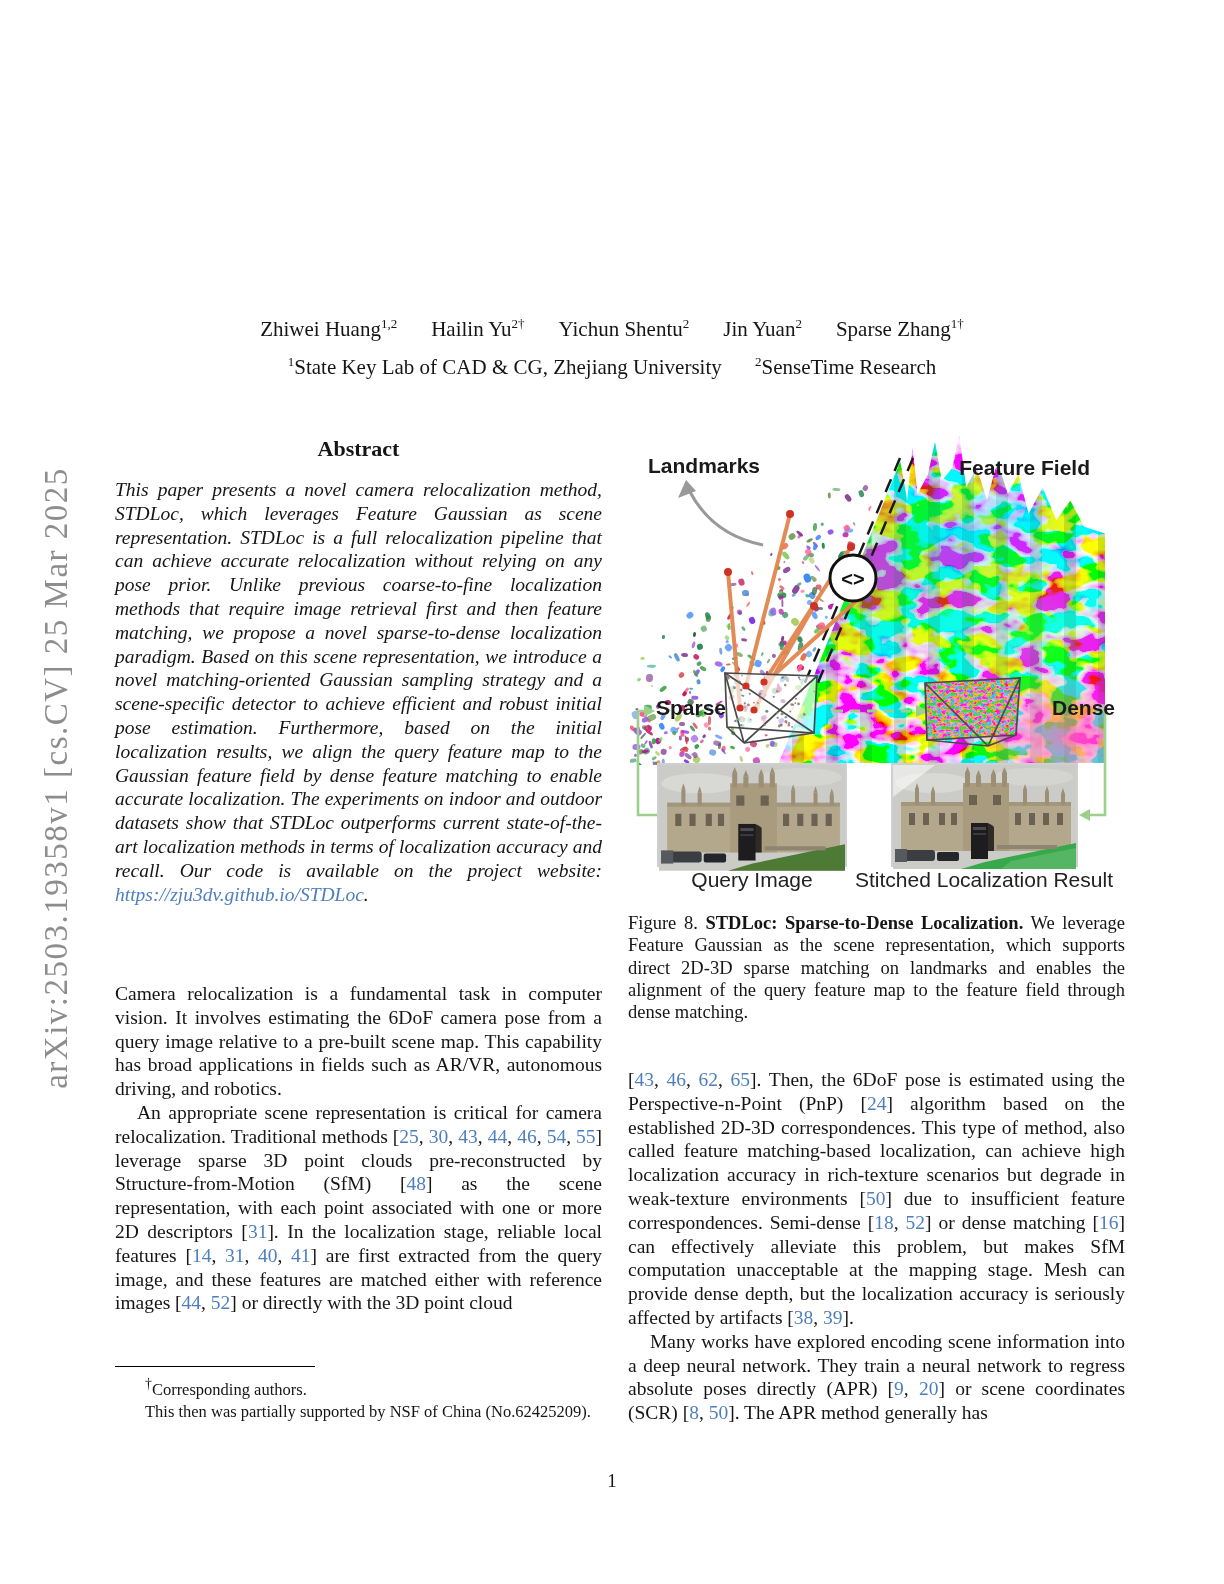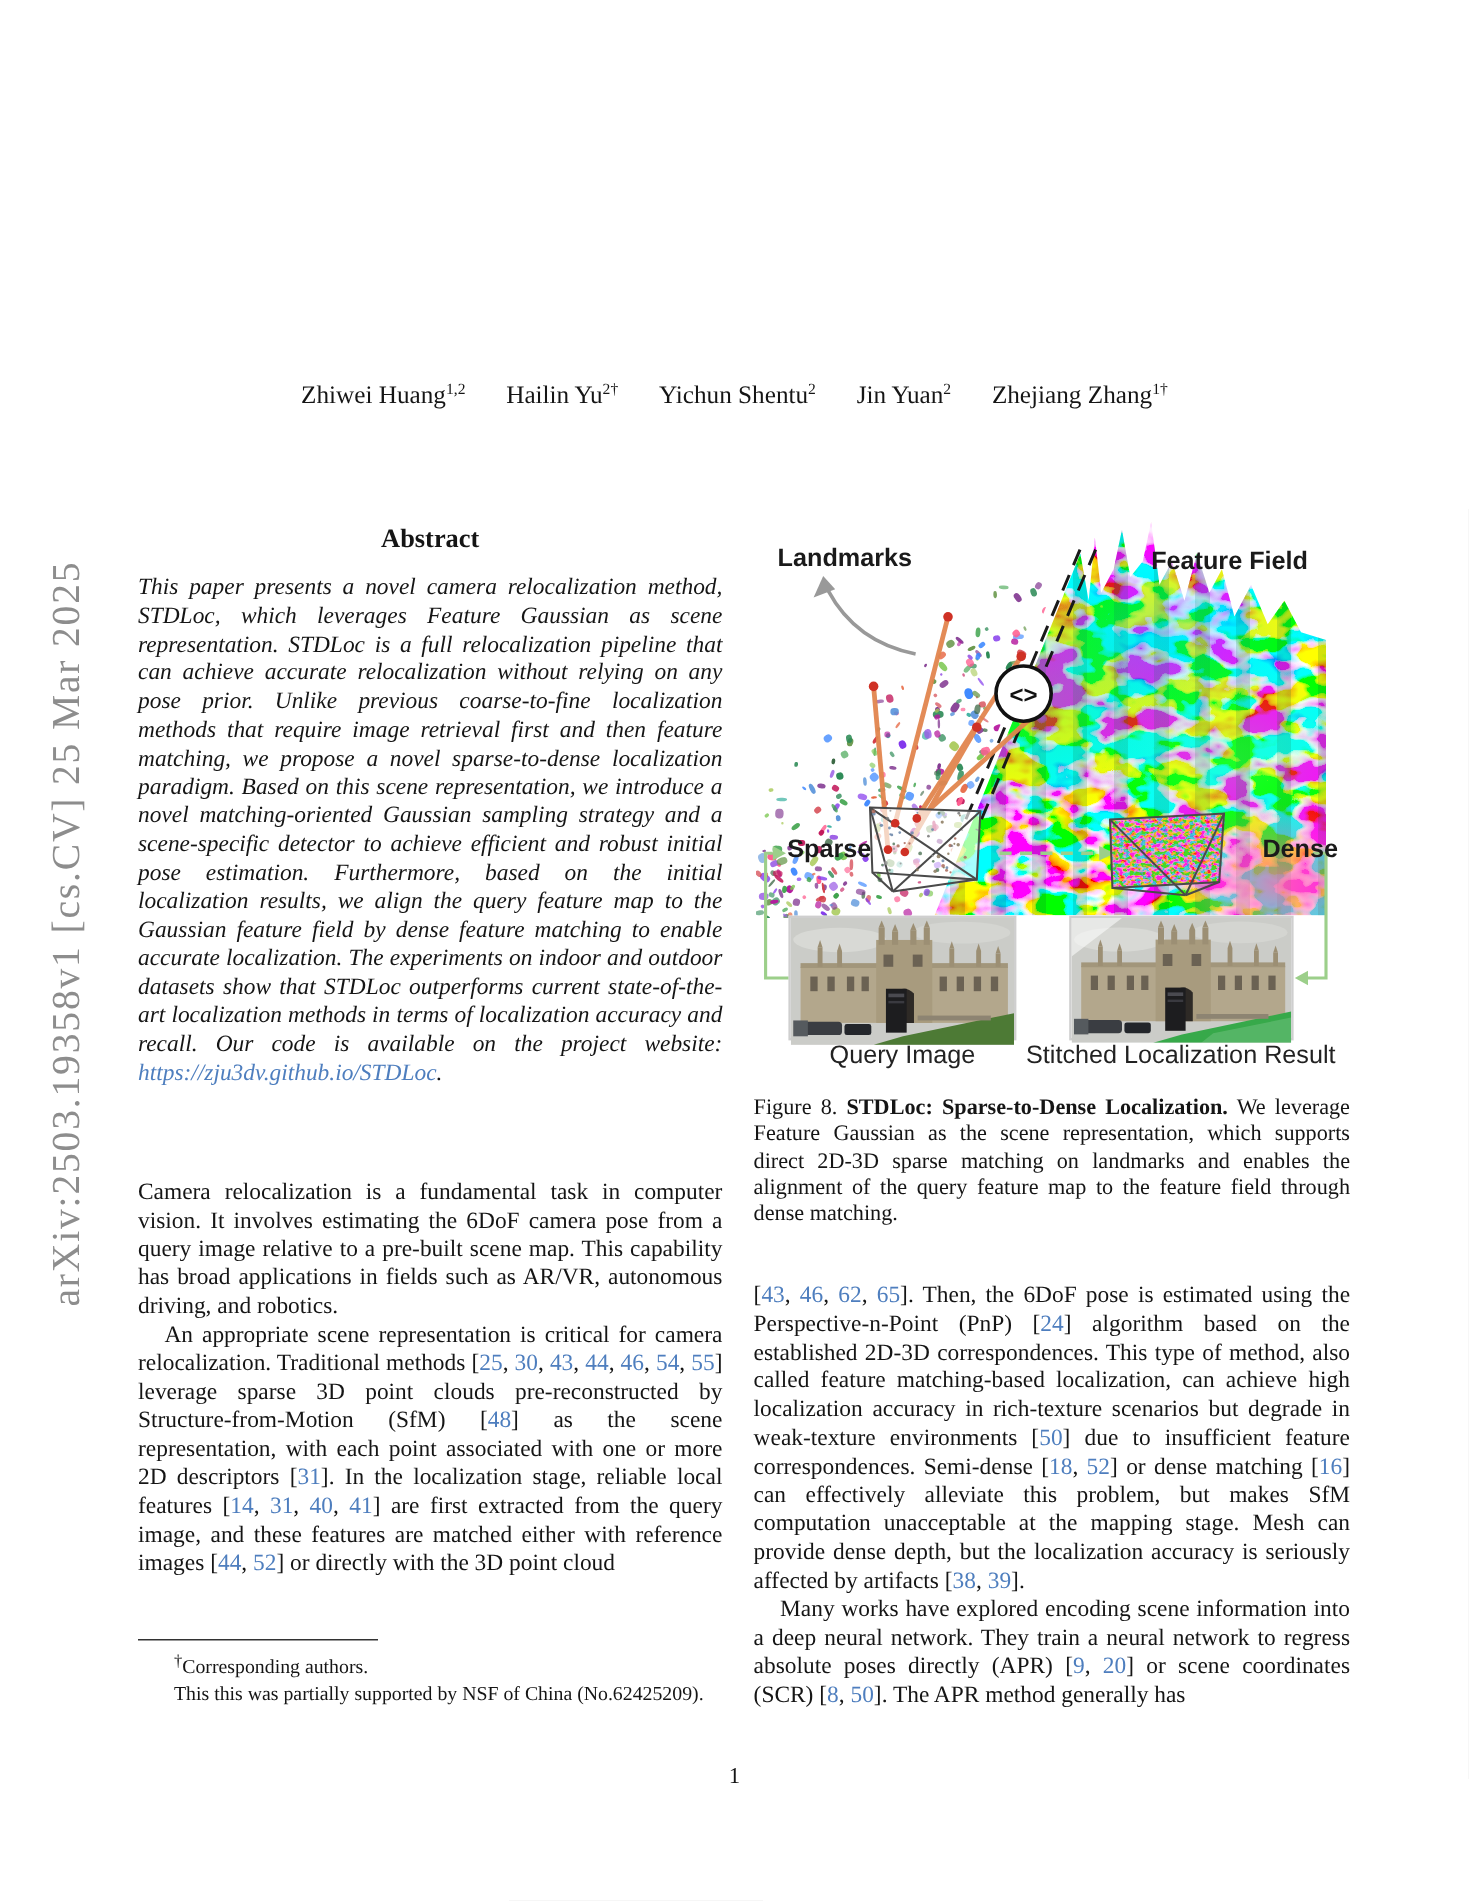--- a/index.html
+++ b/index.html
@@ -66,41 +66,45 @@
 <div id="page">
 
   <div class="watermark" style="color: rgb(141, 141, 141);">arXiv:2503.19358v1  [cs.CV]  25 Mar 2025</div>
 
 
   <div class="authors">
     <span class="author"><span>Zhiwei Huang</span><sup>1,2</sup></span>
     <span class="author"><span>Hailin Yu</span><sup>2†</sup></span>
     <span class="author"><span>Yichun Shentu</span><sup>2</sup></span>
     <span class="author"><span>Jin Yuan</span><sup>2</sup></span>
-    <span class="author"><span>Zhejiang Zhang</span><sup>1†</sup></span>
+    <span class="author"><span>Sparse Zhang</span><sup>1†</sup></span>
   </div>
 
+  <div class="affils">
+    <span class="aff"><sup>1</sup><span>State Key Lab of CAD &amp; CG, Zhejiang University</span></span>
+    <span class="aff"><sup>2</sup><span>SenseTime Research</span></span>
+  </div>
 
   <div class="colL" style="top:436px;">
     <div class="abstract-heading">Abstract</div>
     <div class="body-text abstract-text"><span>This paper presents a novel camera relocalization method, STDLoc, which leverages Feature Gaussian as scene representation. STDLoc is a full relocalization pipeline that can achieve accurate relocalization without relying on any pose prior. Unlike previous coarse-to-fine localization methods that require image retrieval first and then feature matching, we propose a novel sparse-to-dense localization paradigm. Based on this scene representation, we introduce a novel matching-oriented Gaussian sampling strategy and a scene-specific detector to achieve efficient and robust initial pose estimation. Furthermore, based on the initial localization results, we align the query feature map to the Gaussian feature field by dense feature matching to enable accurate localization. The experiments on indoor and outdoor datasets show that STDLoc outperforms current state-of-the-art localization methods in terms of localization accuracy and recall. Our code is available on the project website: </span><span class="link">https://zju3dv.github.io/STDLoc</span><span>.</span></div>
   </div>
 
   <div class="colL" style="top:982px;">
     <div class="body-text">
       <p class="noindent">Camera relocalization is a fundamental task in computer vision. It involves estimating the 6DoF camera pose from a query image relative to a pre-built scene map. This capability has broad applications in fields such as AR/VR, autonomous driving, and robotics.</p>
       <p class="indent"><span>An appropriate scene representation is critical for camera relocalization. Traditional methods [</span><span class="cite">25</span><span>, </span><span class="cite">30</span><span>, </span><span class="cite">43</span><span>, </span><span class="cite">44</span><span>, </span><span class="cite">46</span><span>, </span><span class="cite">54</span><span>, </span><span class="cite">55</span><span>] leverage sparse 3D point clouds pre-reconstructed by Structure-from-Motion (SfM) [</span><span class="cite">48</span><span>] as the scene representation, with each point associated with one or more 2D descriptors [</span><span class="cite">31</span><span>]. In the localization stage, reliable local features [</span><span class="cite">14</span><span>, </span><span class="cite">31</span><span>, </span><span class="cite">40</span><span>, </span><span class="cite">41</span><span>] are first extracted from the query image, and these features are matched either with reference images [</span><span class="cite">44</span><span>, </span><span class="cite">52</span><span>] or directly with the 3D point cloud</span></p>
     </div>
   </div>
 
   <div class="colL" style="top:1366px;">
     <div class="footnote-rule"></div>
     <div class="footnote">
       <p><sup>†</sup><span>Corresponding authors.</span></p>
-      <p>This this was partially supported by NSF of China (No.62425209).</p>
+      <p>This then was partially supported by NSF of China (No.62425209).</p>
     </div>
   </div>
 
   <div class="figure">
     <div id="landmarks-cloud">
         <div class="dot" style="left: 159.9px; top: 288.3px; width: 5.3px; height: 3.2px; background: rgb(83, 144, 217); border-radius: 45%; opacity: 0.71; transform: rotate(112deg);"></div>
         <div class="dot" style="left: 230.2px; top: 111.1px; width: 6.4px; height: 7.2px; background: rgb(211, 63, 73); border-radius: 45%; opacity: 0.68; transform: rotate(90deg);"></div>
         <div class="dot" style="left: 182.6px; top: 77.5px; width: 4.4px; height: 7.9px; background: rgb(63, 163, 77); border-radius: 45%; opacity: 0.84; transform: rotate(5deg);"></div>
         <div class="dot" style="left: 71px; top: 180.6px; width: 5.9px; height: 5.7px; background: rgb(63, 163, 77); border-radius: 45%; opacity: 0.67; transform: rotate(151deg);"></div>
         <div class="dot" style="left: 129.7px; top: 208.4px; width: 4.2px; height: 2.3px; background: rgb(63, 163, 77); border-radius: 45%; opacity: 0.82; transform: rotate(107deg);"></div>

